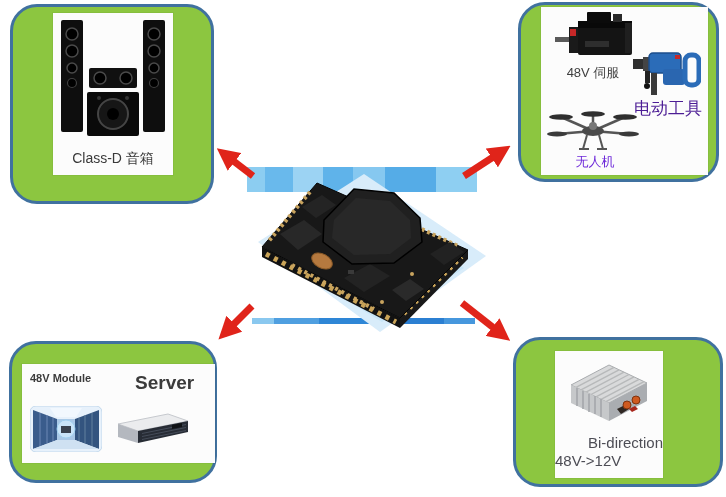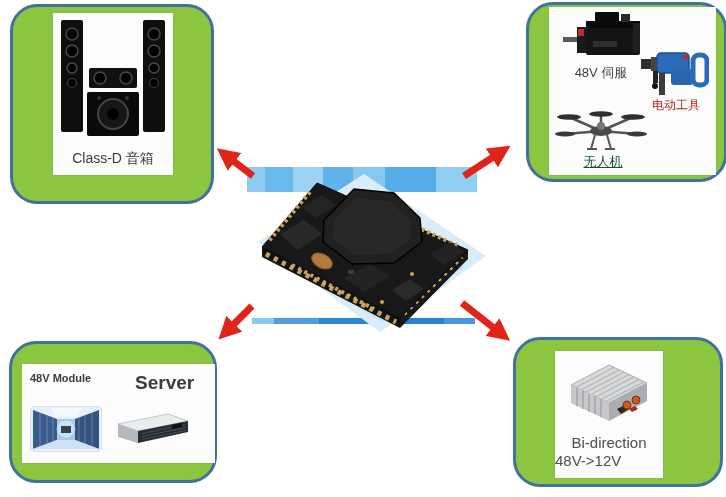--- a/index.html
+++ b/index.html
@@ -7,34 +7,34 @@
           font-family:"Liberation Sans",sans-serif;}
   .gbox{position:absolute;background:#8cc640;border:3px solid #40719f;border-radius:27px;box-sizing:border-box;}
   .card{position:absolute;background:#fcfcfc;box-shadow:0 0 0 1px rgba(0,0,0,0.04);}
   .lbl{position:absolute;color:#3a3a3a;white-space:nowrap;}
   .lbl-c{text-align:center;}
   
   #box-tl{left:10px;top:4px;width:204px;height:200px;}
   #card-tl{left:40px;top:6px;width:120px;height:162px;}
   #lbl-classd{left:0;right:0;bottom:7px;font-size:14px;text-align:center;color:#3a3a3a;}
   
-  #box-tr{left:518px;top:2px;width:201px;height:180px;margin-left:8px;}
+  #box-tr{left:518px;top:2px;width:201px;height:180px;}
   #card-tr{left:20px;top:2px;width:167px;height:168px;}
   #lbl-servo{left:2px;top:57px;width:100px;font-size:13px;color:#3f3f3f;}
-  #lbl-tool{left:90px;top:90px;width:74px;font-size:12px;color:#b91c1c;}
-  #lbl-drone{left:8px;top:146px;width:92px;font-size:13px;color:#14532d;text-decoration:underline;}
+  #lbl-tool{left:90px;top:90px;width:74px;font-size:17px;color:#4c1d95;}
+  #lbl-drone{left:8px;top:146px;width:92px;font-size:13px;color:#6d28d9;}
   
   #box-bl{left:9px;top:341px;width:208px;height:142px;}
   #card-bl{left:10px;top:20px;width:193px;height:99px;}
   #lbl-48vmodule{left:8px;top:8px;font-size:11px;font-weight:600;color:#3b3b3b;}
   #lbl-server{left:113px;top:8px;font-size:19px;font-weight:600;color:#3b3b3b;}
   
   #box-br{left:513px;top:337px;width:210px;height:150px;}
   #card-br{left:39px;top:11px;width:108px;height:127px;}
-  #lbl-bidir{left:0;right:0;top:83px;font-size:15px;color:#4d4d55;text-align:center;}
+  #lbl-bidir{left:0;right:0;top:83px;font-size:15px;color:#4d4d55;text-align:right;}
   #lbl-4812{left:0;right:0;top:101px;font-size:15px;color:#4d4d55;text-align:left;}
   
   #banner-top{position:absolute;left:247px;top:167px;width:230px;height:25px;z-index:1;
     background:linear-gradient(90deg,
       #8ccdf1 0%,#8ccdf1 8%,#69b9ec 8%,#69b9ec 20%,#9cd3f3 20%,#9cd3f3 33%,
       #5fb3ea 33%,#5fb3ea 46%,#86c8f0 46%,#86c8f0 60%,#55ace7 60%,#55ace7 82%,
       #8ecff2 82%,#8ecff2 100%);}
   #banner-bottom{position:absolute;left:252px;top:318px;width:223px;height:6px;z-index:1;
     background:linear-gradient(90deg,
       #8ac8ef 0%,#8ac8ef 10%,#4f9fe0 10%,#4f9fe0 30%,#2e86d6 30%,#2e86d6 52%,

